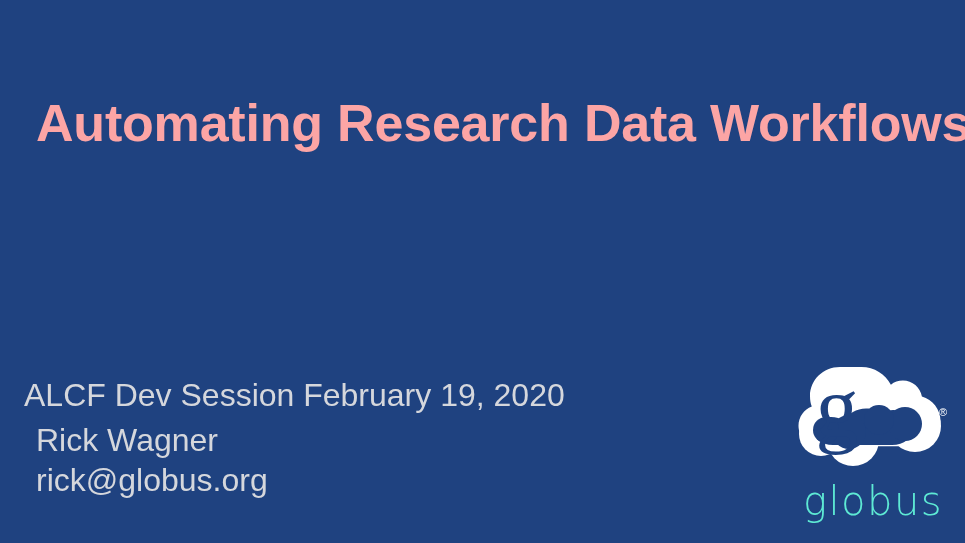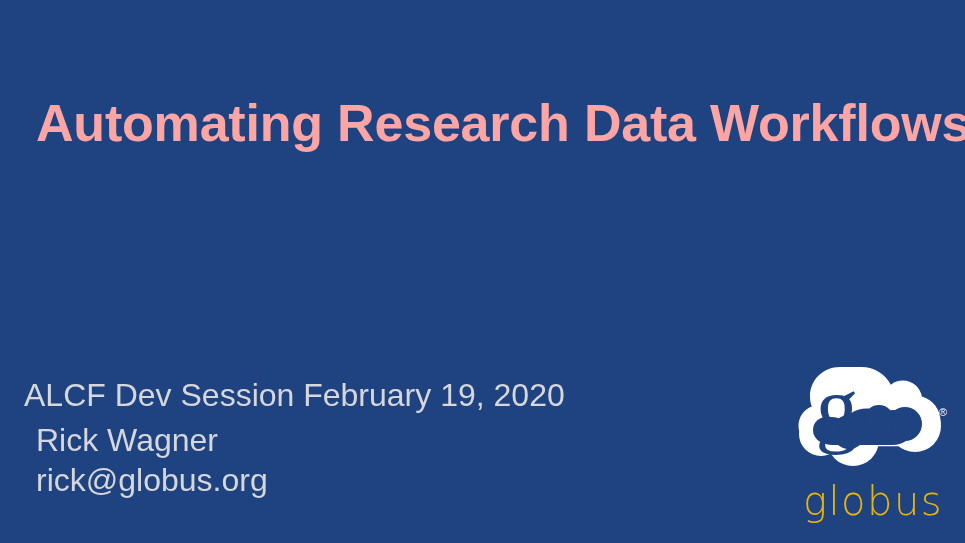--- a/index.html
+++ b/index.html
@@ -159,16 +159,16 @@
           <circle cx="56" cy="70" r="17" fill="#1f4280"></circle>
           <circle cx="33" cy="68" r="13" fill="#1f4280"></circle>
         </g>
 
         <text x="44" y="74" font-family="'Liberation Serif', 'DejaVu Serif', serif" font-size="86" fill="#1f4280" text-anchor="middle">g</text>
 
         <text x="150" y="54" font-family="'Liberation Sans', sans-serif" font-size="11" fill="#ffffff" text-anchor="middle">®</text>
       </svg>
     </div>
 
-    <div id="logo-wordmark" style="color: #eab308; text-align: center;">globus</div>
+    <div id="logo-wordmark" style="color: #5eead4; text-align: center;">globus</div>
   </div>
 
 </div>
 
 </body></html>

